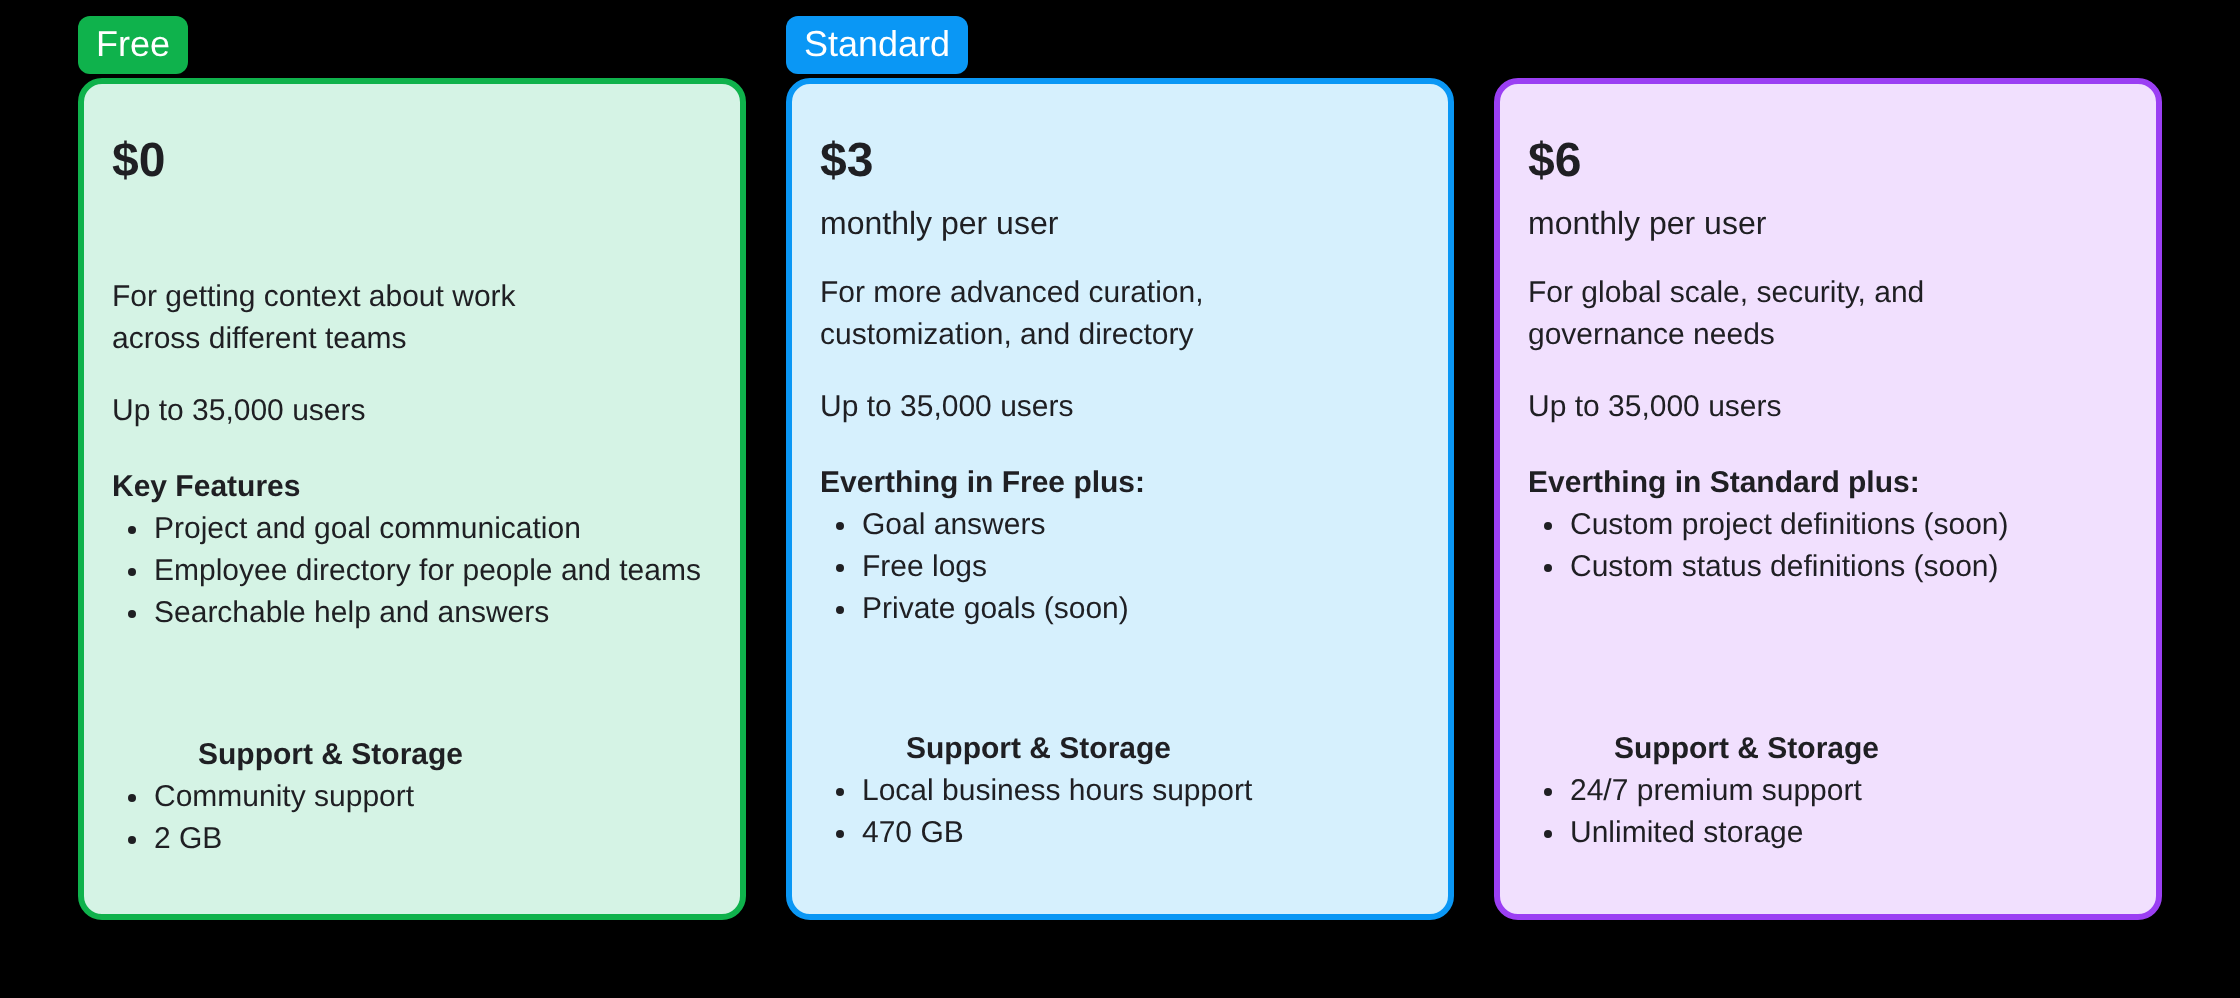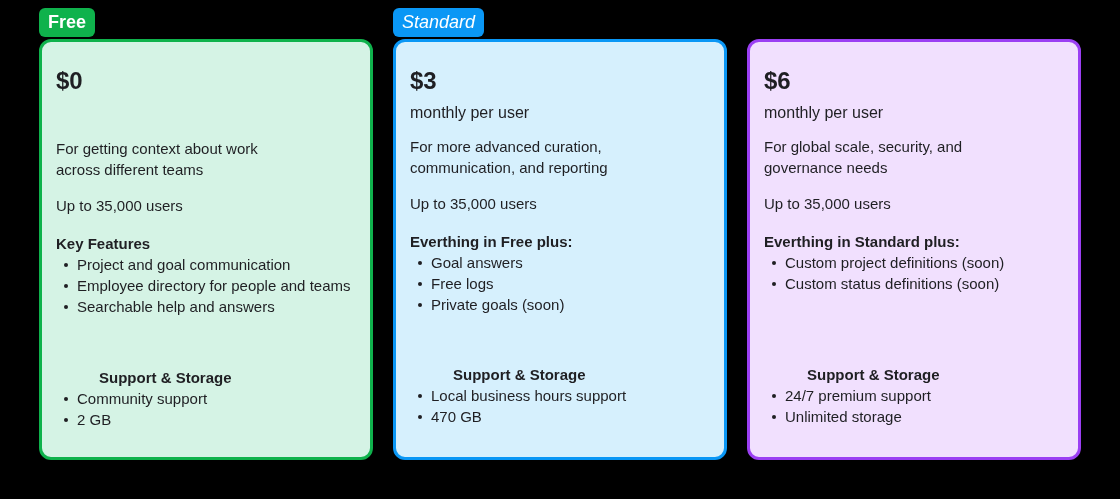--- a/index.html
+++ b/index.html
@@ -29,21 +29,21 @@
     content: ""; position: absolute; left: -13px; top: 9px; width: 4px; height: 4px;
     border-radius: 50%; background: #1f1f23;
   }
   .support { position: absolute; left: 14px; right: 14px; }
   .support .section-title { margin-top: 0; margin-left: 43px; }
 </style>
 </head>
 <body>
 
 <div class="plan" style="left:39px;">
-  <div class="badge" style="background:#0fb24c;font-weight:bold;">Free</div>
+  <div class="badge" style="background:#0fb24c;">Free</div>
   <div class="card" style="border-color:#0fb24c;background:#d5f3e5;">
     <div class="price">$0</div>
     <div class="period"></div>
     <div class="desc">
       <div>For getting context about work</div>
       <div>across different teams</div>
     </div>
     <div class="users">Up to 35,000 users</div>
     <div class="section-title">Key Features</div>
     <ul>
@@ -55,27 +55,27 @@
       <div class="section-title">Support &amp; Storage</div>
       <ul>
         <li>Community support</li>
         <li>2 GB</li>
       </ul>
     </div>
   </div>
 </div>
 
 <div class="plan" style="left:393px;">
-  <div class="badge" style="background:#0a97f5;font-style:italic;">Standard</div>
+  <div class="badge" style="background:#0a97f5;">Standard</div>
   <div class="card" style="border-color:#0a97f5;background:#d6f0fd;">
     <div class="price">$3</div>
     <div class="period">monthly per user</div>
     <div class="desc" style="margin-top:12px;">
       <div>For more advanced curation,</div>
-      <div>communication, and reporting</div>
+      <div>customization, and directory</div>
     </div>
     <div class="users">Up to 35,000 users</div>
     <div class="section-title">Everthing in Free plus:</div>
     <ul>
       <li>Goal answers</li>
       <li>Free logs</li>
       <li>Private goals (soon)</li>
     </ul>
     <div class="support" style="top:322px;">
       <div class="section-title">Support &amp; Storage</div>

